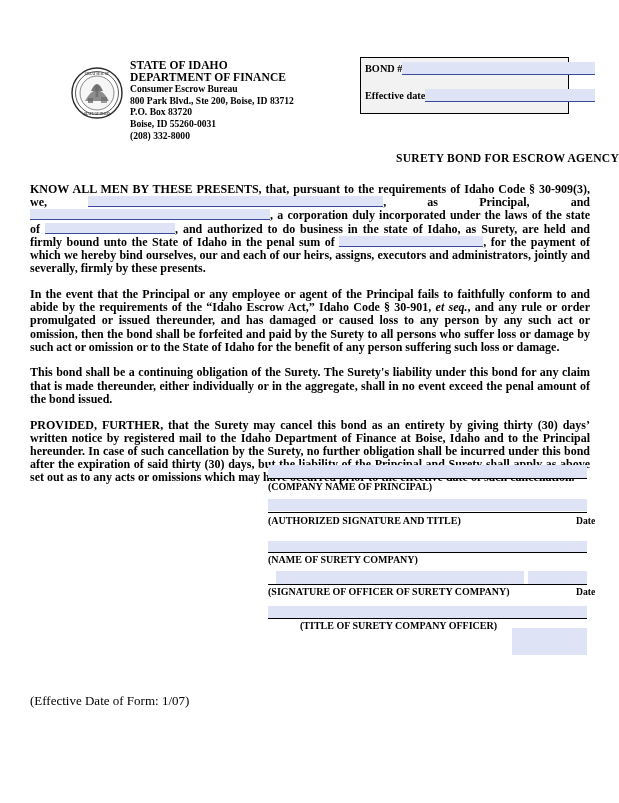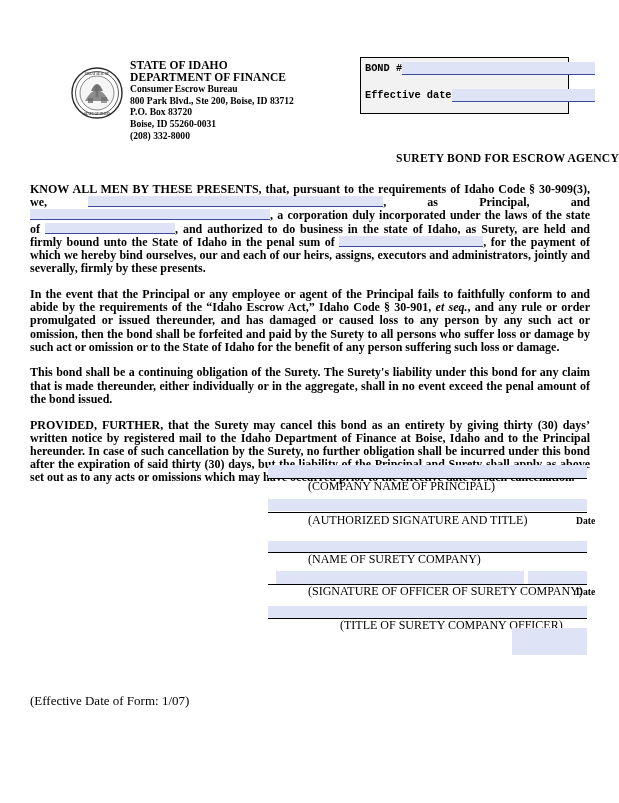--- a/index.html
+++ b/index.html
@@ -33,21 +33,20 @@
   .agency-line.big { font-size: 11.5px; letter-spacing: 0.1px; }
   .agency-line.small { font-size: 9.6px; }
 
   
   .bond-box {
     position: absolute;
     left: 360px; top: 57px;
     width: 209px; height: 57px;
     border: 1px solid #000;
     background: #f2f2f2;
-    font-family: Liberation Mono, monospace;
   }
   .bond-row {
     position: absolute;
     left: 4px;
     display: flex;
     align-items: flex-end;
     width: 230px;
   }
   .bond-row.r1 { top: 4px; }
   .bond-row.r2 { top: 31px; }
@@ -112,25 +111,24 @@
     position: absolute;
     background: #dfe3f6;
   }
   .sig-rule {
     position: absolute;
     border-bottom: 1px solid #000;
     height: 0;
   }
   .sig-caption {
     position: absolute;
-    font-weight: normal;
-    font-size: 12px;
+    font-weight: bold;
+    font-size: 10px;
     white-space: nowrap;
     line-height: 11px;
-    margin-left: 40px;
   }
   .sig-date {
     position: absolute;
     font-weight: bold;
     font-size: 9.6px;
     line-height: 11px;
     margin-left: 30px;
   }
 
   

